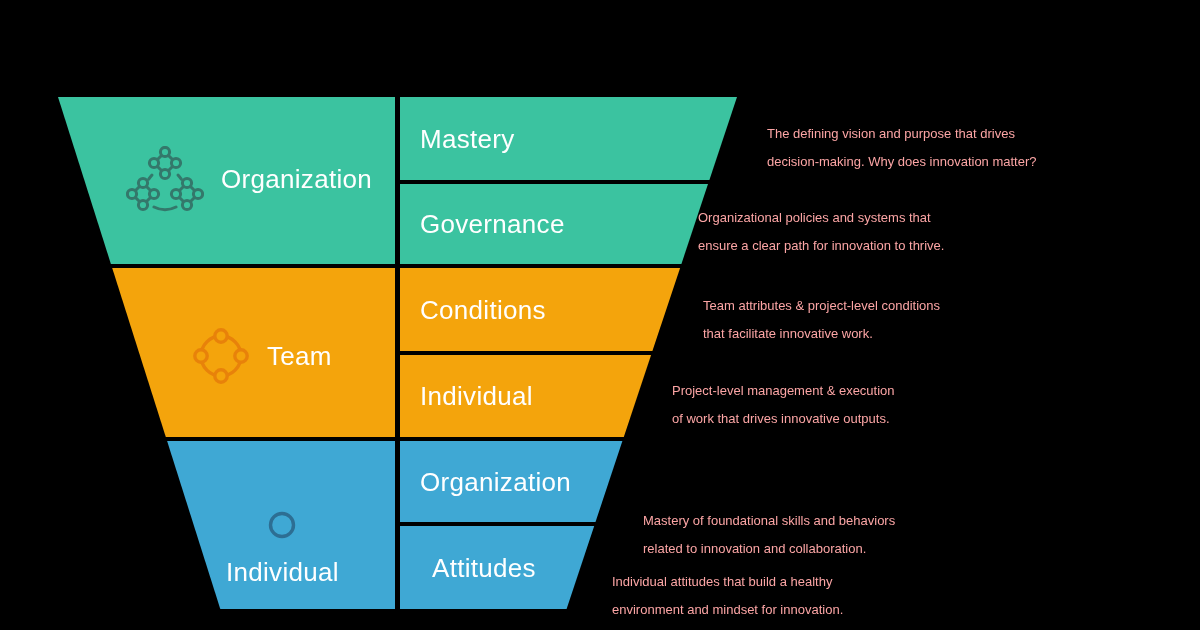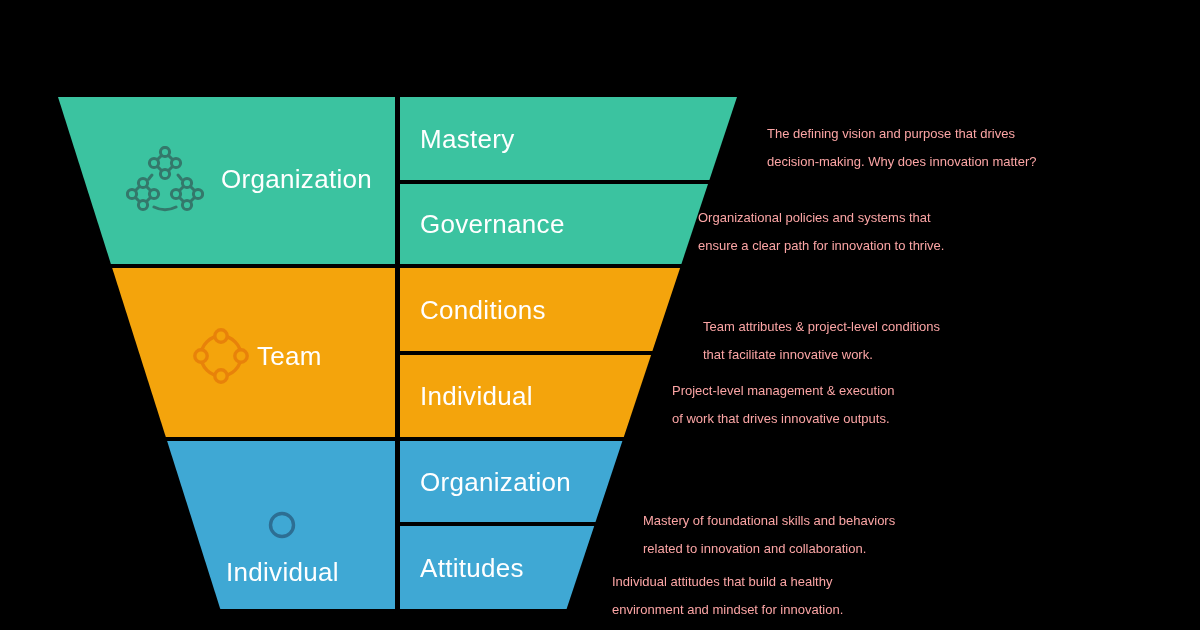--- a/index.html
+++ b/index.html
@@ -89,21 +89,21 @@
           <circle cx="61" cy="37" r="4.6"></circle>
             <circle cx="72" cy="48" r="4.6"></circle>
           <circle cx="61" cy="59" r="4.6"></circle>
             <circle cx="50" cy="48" r="4.6"></circle>
         </g>
       </svg>
     </span>
     <span class="txt">Organization</span>
   </div>
 
-  <div class="level-label" style="left:192px;top:327px;height:58px;gap:7px;">
+  <div class="level-label" style="left:192px;top:327px;height:58px;gap:17px;">
     <span class="icon-wrap">
       <svg width="58" height="58" viewBox="0 0 58 58">
         <g fill="none" stroke-width="3.4" stroke="#E8820A">
           <circle cx="29" cy="29" r="20"></circle>
         </g>
         <g stroke-width="3.4" stroke="#E8820A" fill="#F4A40C">
           <circle cx="29" cy="9" r="6.2"></circle>
           <circle cx="49" cy="29" r="6.2"></circle>
           <circle cx="29" cy="49" r="6.2"></circle>
           <circle cx="9" cy="29" r="6.2"></circle>
@@ -120,31 +120,31 @@
       </svg>
     </span>
     <span class="txt">Individual</span>
   </div>
 
   <div class="row-label" style="top:124px;">Mastery</div>
   <div class="row-label" style="top:209px;">Governance</div>
   <div class="row-label" style="top:295px;">Conditions</div>
   <div class="row-label" style="top:381px;">Individual</div>
   <div class="row-label" style="top:467px;">Organization</div>
-  <div class="row-label" style="top:553px;">Attitudes</div>
+  <div class="row-label" style="top:553px;margin-left:12px;">Attitudes</div>
 
   <div class="desc" style="left:767px;top:120px;">
     <div>The defining vision and purpose that drives</div>
     <div>decision-making. Why does innovation matter?</div>
   </div>
   <div class="desc" style="left:698px;top:204px;">
     <div>Organizational policies and systems that</div>
     <div>ensure a clear path for innovation to thrive.</div>
   </div>
-  <div class="desc" style="left:703px;top:292px;margin-top:21px;">
+  <div class="desc" style="left:703px;top:292px;">
     <div>Team attributes &amp; project-level conditions</div>
     <div>that facilitate innovative work.</div>
   </div>
   <div class="desc" style="left:672px;top:377px;">
     <div>Project-level management &amp; execution</div>
     <div>of work that drives innovative outputs.</div>
   </div>
   <div class="desc" style="left:643px;top:463px;margin-top:44px;">
     <div>Mastery of foundational skills and behaviors</div>
     <div>related to innovation and collaboration.</div>

